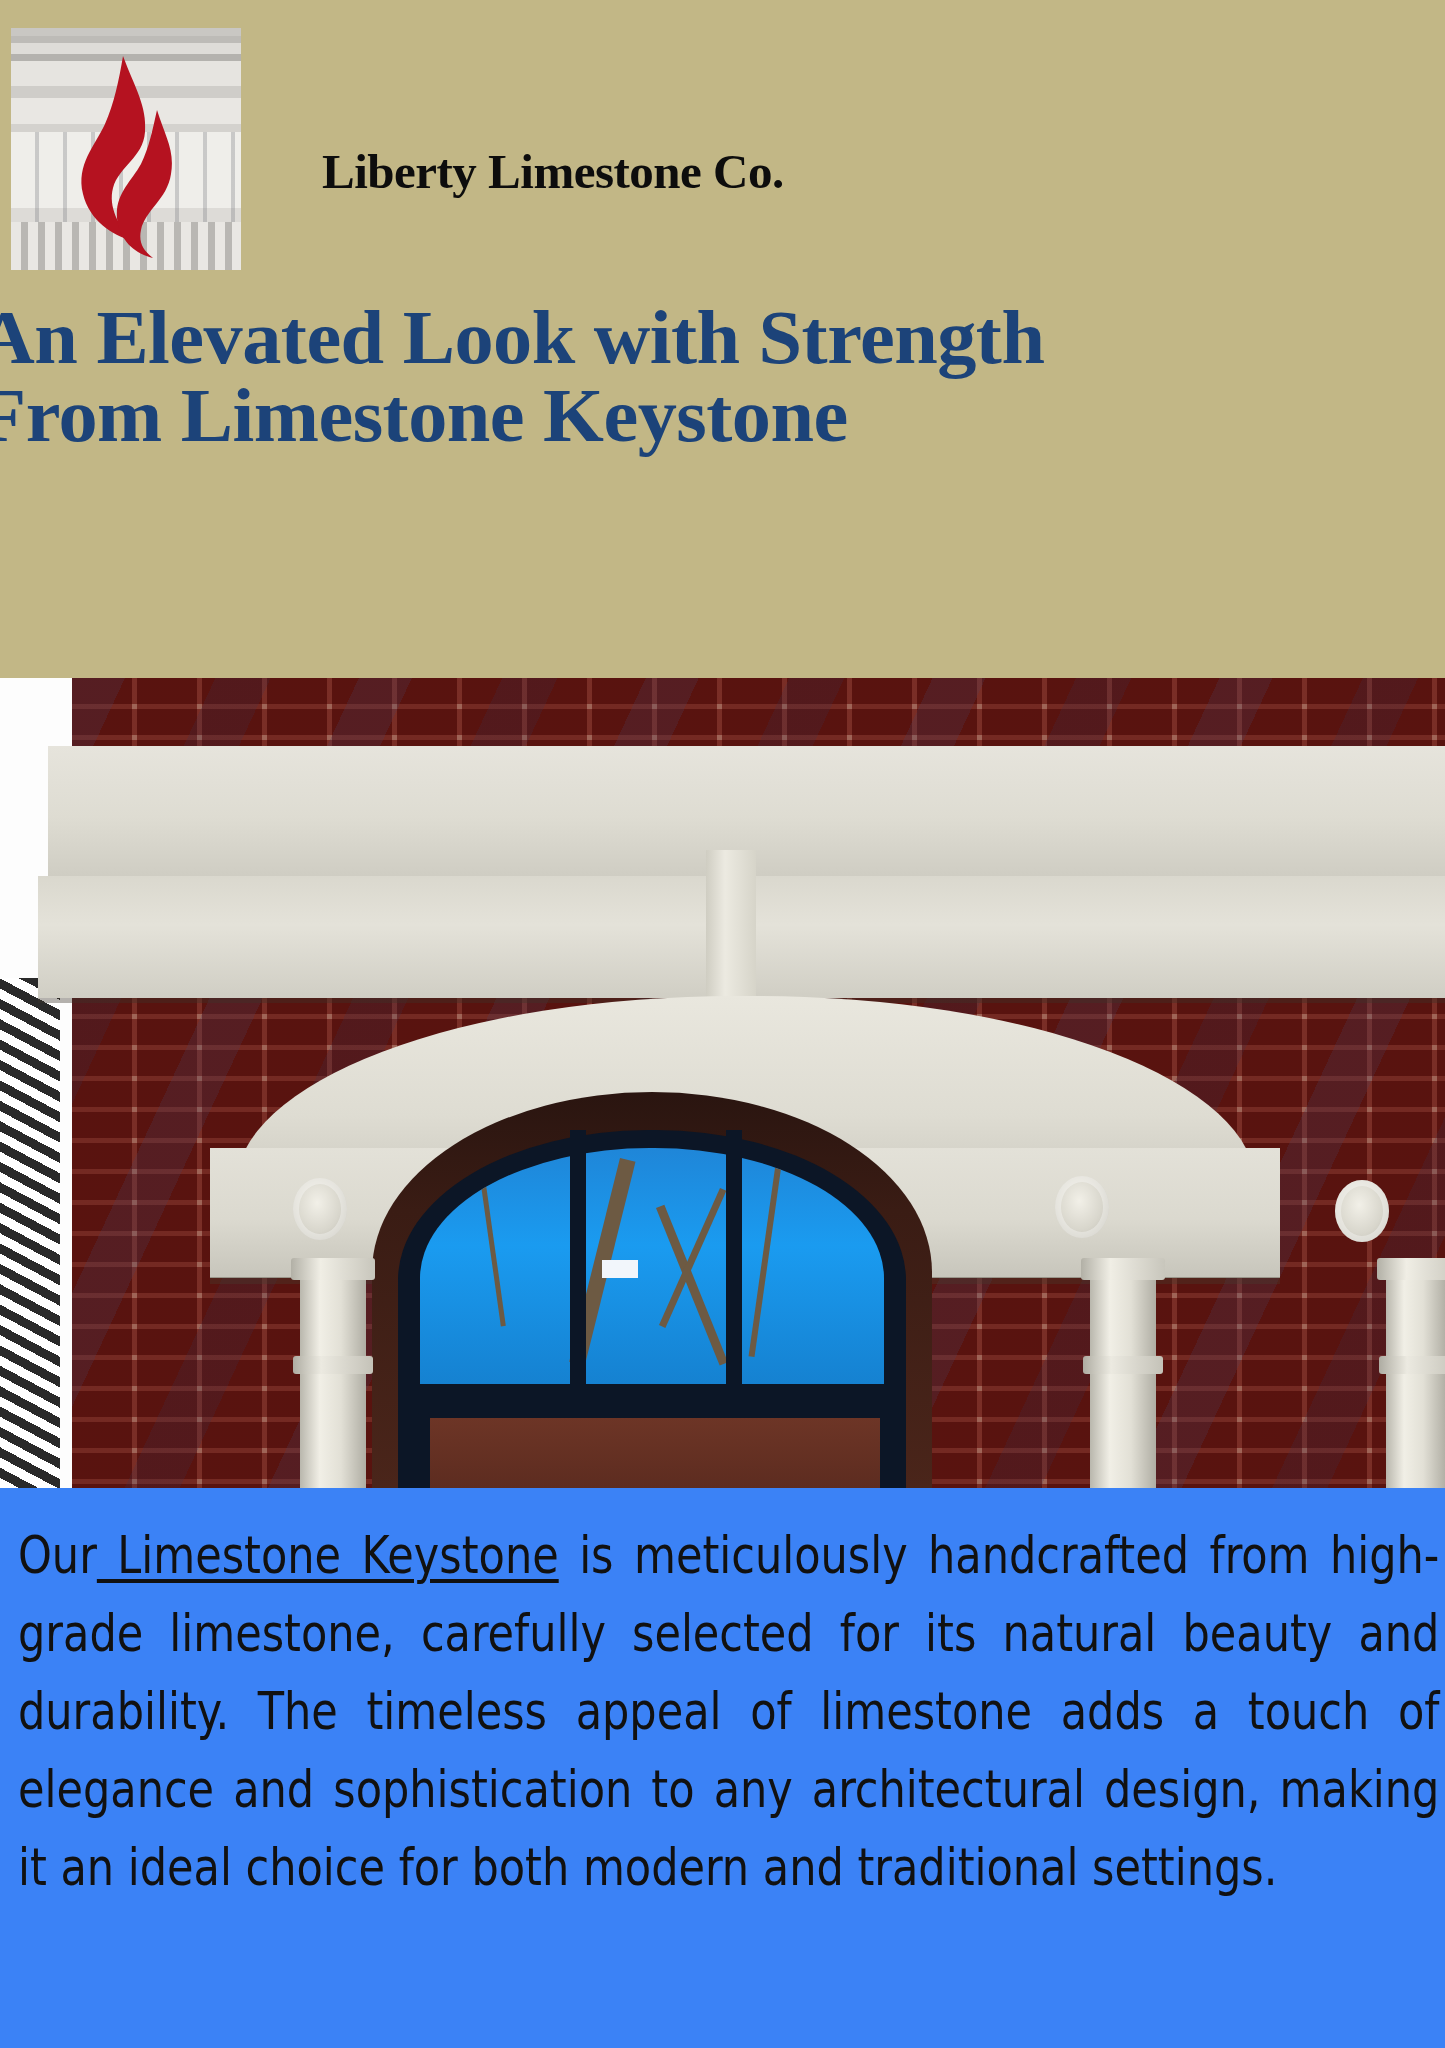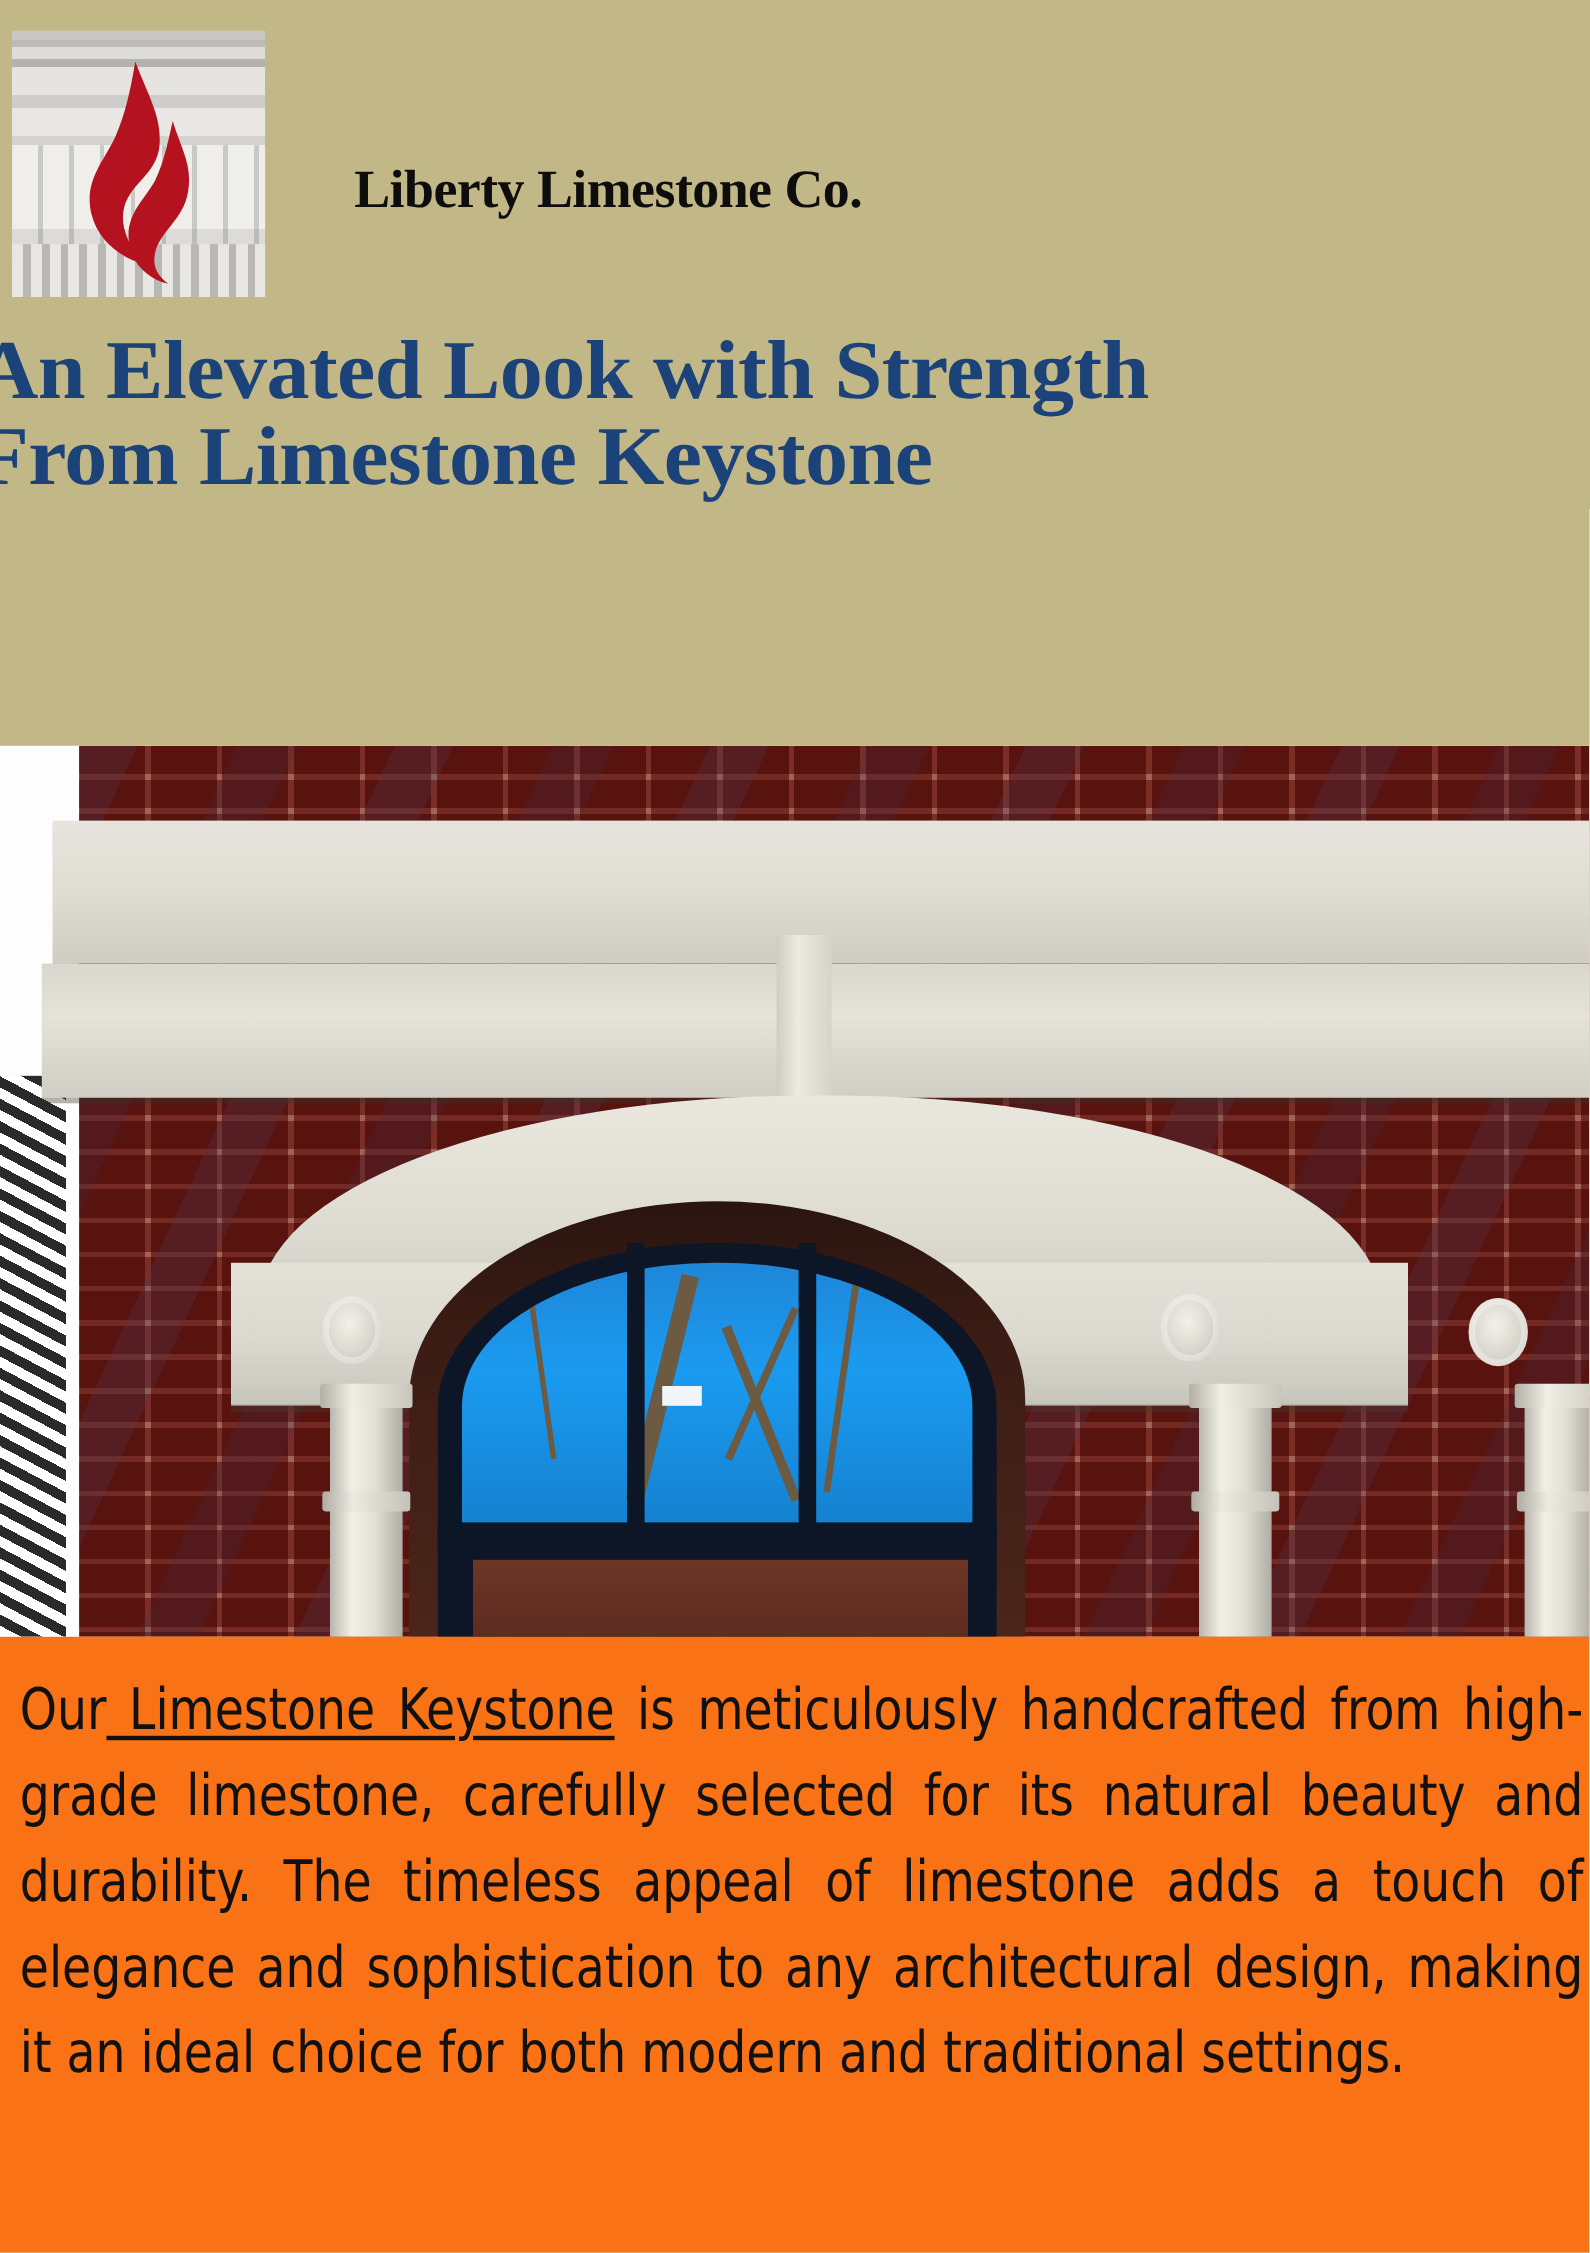--- a/index.html
+++ b/index.html
@@ -298,21 +298,21 @@
   
   .column.far { left: 1386px; width: 60px; }
 
   
   .body-copy {
     position: absolute;
     left: 0;
     top: 1488px;
     width: 1445px;
     height: 560px;
-    background: #f97316;
+    background: #3b82f6;
   }
   .body-copy p {
     margin: 0;
     position: absolute;
     left: 18px;
     right: 14px;
     top: 28px;
     font-family: "DejaVu Sans Condensed", "Liberation Sans Narrow", "Liberation Sans", sans-serif;
     font-stretch: condensed;
     font-size: 52px;

